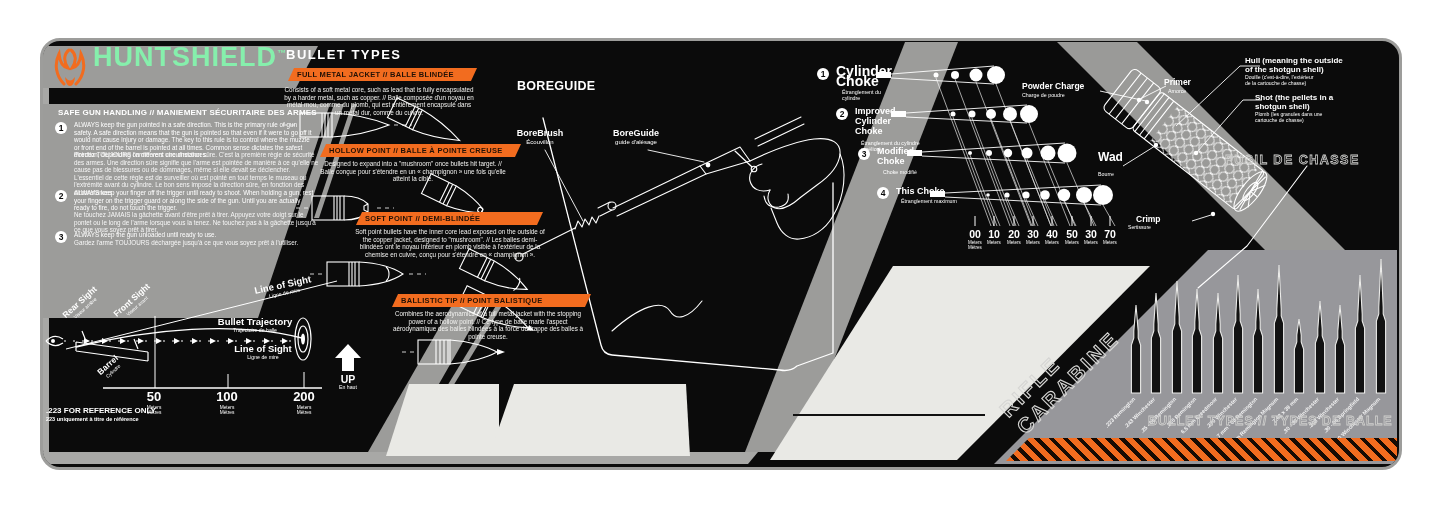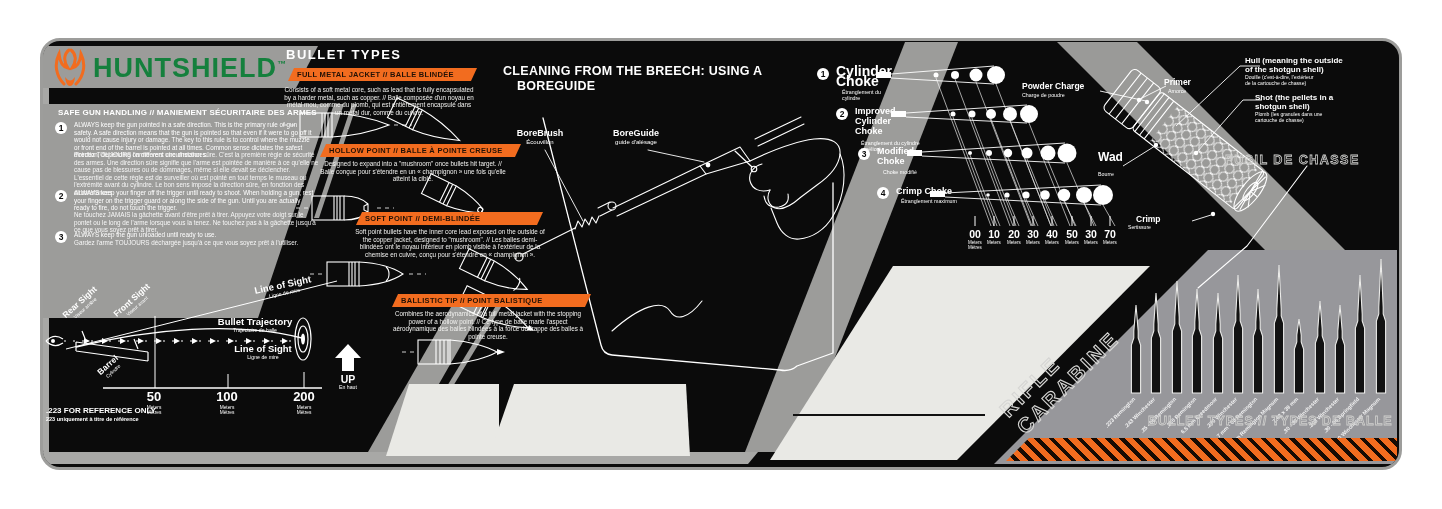--- a/index.html
+++ b/index.html
@@ -279,21 +279,21 @@
   </g>
 </svg>
 
 <svg width="40" height="40" viewBox="0 0 40 40" style="position:absolute;left:50px;top:48px">
   <g stroke="#f26c1f" fill="none" stroke-width="3" stroke-linecap="round">
     <path d="M14,36 C6,28 4,16 9,6 C10,15 13,19 18,20 C13,13 14,6 19,2"></path>
     <path d="M26,36 C34,28 36,16 31,6 C30,15 27,19 22,20 C27,13 26,6 21,2"></path>
   </g>
   <path d="M15,29 q5,7 10,0 q-1,9 -5,9 q-4,0 -5,-9" fill="#f26c1f"></path>
 </svg>
-<div class="lbl b" style="left:93px;top:53px;font-size:27px;letter-spacing:1px;color:#15803d"><span>HUNTSHIELD</span><sup style="font-size:9px">™</sup></div>
+<div class="lbl b" style="left:93px;top:42px;font-size:27px;letter-spacing:1px;color:#86efac"><span>HUNTSHIELD</span><sup style="font-size:9px">™</sup></div>
 
 <div class="lbl b" style="left:58px;top:108px;font-size:8px;letter-spacing:.2px">SAFE GUN HANDLING // MANIEMENT SÉCURITAIRE DES ARMES</div>
 <div class="badge" style="left:55px;top:122px">1</div>
 <div class="lbl" style="left:74px;top:121px;width:242px;font-size:6.3px;line-height:7.5px">ALWAYS keep the gun pointed in a safe direction. This is the primary rule of gun safety. A safe direction means that the gun is pointed so that even if it were to go off it would not cause injury or damage. The key to this rule is to control where the muzzle or front end of the barrel is pointed at all times. Common sense dictates the safest direction, depending on different circumstances.</div>
 <div class="lbl fr" style="left:74px;top:151px;width:246px;font-size:6.3px;line-height:7.5px">Pointez TOUJOURS l'arme vers une direction sûre. C'est la première règle de sécurité des armes. Une direction sûre signifie que l'arme est pointée de manière à ce qu'elle ne cause pas de blessures ou de dommages, même si elle devait se déclencher. L'essentiel de cette règle est de surveiller où est pointé en tout temps le museau ou l'extrémité avant du cylindre. Le bon sens impose la direction sûre, en fonction des circonstances.</div>
 <div class="badge" style="left:55px;top:190px">2</div>
 <div class="lbl" style="left:74px;top:189px;width:242px;font-size:6.3px;line-height:7.5px">ALWAYS keep your finger off the trigger until ready to shoot. When holding a gun, rest your finger on the trigger guard or along the side of the gun. Until you are actually ready to fire, do not touch the trigger.</div>
 <div class="lbl fr" style="left:74px;top:211px;width:246px;font-size:6.3px;line-height:7.5px">Ne touchez JAMAIS la gâchette avant d'être prêt à tirer. Appuyez votre doigt sur le pontet ou le long de l'arme lorsque vous la tenez. Ne touchez pas à la gâchette jusqu'à ce que vous soyez prêt à tirer.</div>
 <div class="badge" style="left:55px;top:231px">3</div>
 <div class="lbl" style="left:74px;top:231px;width:242px;font-size:6.3px;line-height:7.5px">ALWAYS keep the gun unloaded until ready to use.</div>
@@ -348,38 +348,37 @@
 <div class="lbl b" style="left:286px;top:48px;font-size:13px;letter-spacing:1.5px">BULLET TYPES</div>
 <div class="banner" style="left:288px;top:68px;width:180px">FULL METAL JACKET // BALLE BLINDÉE</div>
 <div class="desc" style="left:284px;top:86px;width:190px">Consists of a soft metal core, such as lead that is fully encapsulated by a harder metal, such as copper. // Balle composée d'un noyau en métal mou, comme du plomb, qui est entièrement encapsulé dans un métal dur, comme du cuivre.</div>
 <div class="banner" style="left:320px;top:144px;width:192px">HOLLOW POINT // BALLE À POINTE CREUSE</div>
 <div class="desc" style="left:318px;top:160px;width:190px">Designed to expand into a "mushroom" once bullets hit target. // Balle conçue pour s'étendre en un « champignon » une fois qu'elle atteint la cible.</div>
 <div class="banner" style="left:356px;top:212px;width:178px">SOFT POINT // DEMI-BLINDÉE</div>
 <div class="desc" style="left:352px;top:228px;width:196px">Soft point bullets have the inner core lead exposed on the outside of the copper jacket, designed to "mushroom". // Les balles demi-blindées ont le noyau intérieur en plomb visible à l'extérieur de la chemise en cuivre, conçu pour s'étendre en « champignon ».</div>
 <div class="banner" style="left:392px;top:294px;width:190px">BALLISTIC TIP // POINT BALISTIQUE</div>
 <div class="desc" style="left:390px;top:310px;width:196px">Combines the aerodynamics of a full metal jacket with the stopping power of a hollow point. // Ce type de balle marie l'aspect aérodynamique des balles blindées à la force de frappe des balles à pointe creuse.</div>
 
-<div class="lbl b" style="left:503px;top:64px;font-size:12.5px;letter-spacing:.3px">CLEANING FROM THE BREECH: USING A</div>
 <div class="lbl b" style="left:517px;top:79px;font-size:12.5px;letter-spacing:.3px">BOREGUIDE</div>
 <div class="lbl b ctr" style="left:500px;top:128px;width:80px;font-size:9px">BoreBrush</div>
 <div class="lbl ctr" style="left:500px;top:139px;width:80px;font-size:6px">Écouvillon</div>
 <div class="lbl b ctr" style="left:596px;top:128px;width:80px;font-size:9px">BoreGuide</div>
 <div class="lbl ctr" style="left:596px;top:139px;width:80px;font-size:6px">guide d'alésage</div>
 
 <div class="badge" style="left:817px;top:68px">1</div>
 <div class="lbl b" style="left:836px;top:66px;width:52px;font-size:14px;line-height:10px">Cylinder Choke</div>
 <div class="lbl" style="left:842px;top:89px;width:58px;font-size:5.3px;line-height:6px">Étranglement du cylindre</div>
 <div class="badge" style="left:836px;top:108px">2</div>
 <div class="lbl b" style="left:855px;top:106px;width:52px;font-size:9px;line-height:10px">Improved Cylinder Choke</div>
 <div class="lbl" style="left:861px;top:140px;width:62px;font-size:5.3px;line-height:6px">Étranglement du cylindre amélioré</div>
 <div class="badge" style="left:858px;top:148px">3</div>
 <div class="lbl b" style="left:877px;top:146px;width:52px;font-size:9px;line-height:10px">Modified Choke</div>
 <div class="lbl" style="left:883px;top:169px;width:60px;font-size:5.3px;line-height:6px">Choke modifié</div>
 <div class="badge" style="left:877px;top:187px">4</div>
-<div class="lbl b" style="left:896px;top:186px;width:56px;font-size:9px;line-height:10px">Crimp Choke</div>
+<div class="lbl b" style="left:896px;top:186px;width:56px;font-size:9px;line-height:10px">This Choke</div>
 <div class="lbl" style="left:901px;top:198px;width:58px;font-size:5.3px;line-height:6px">Étranglement maximum</div>
 
 <div class="lbl ctr" style="left:964px;top:228px;width:22px">
   <div class="b" style="font-size:10.5px">00</div>
   <div style="font-size:4.5px">Meters</div>
   <div style="font-size:4.5px">Mètres</div>
       </div>
 <div class="lbl ctr" style="left:983px;top:228px;width:22px">
   <div class="b" style="font-size:10.5px">10</div>
   <div style="font-size:4.5px">Meters</div>

